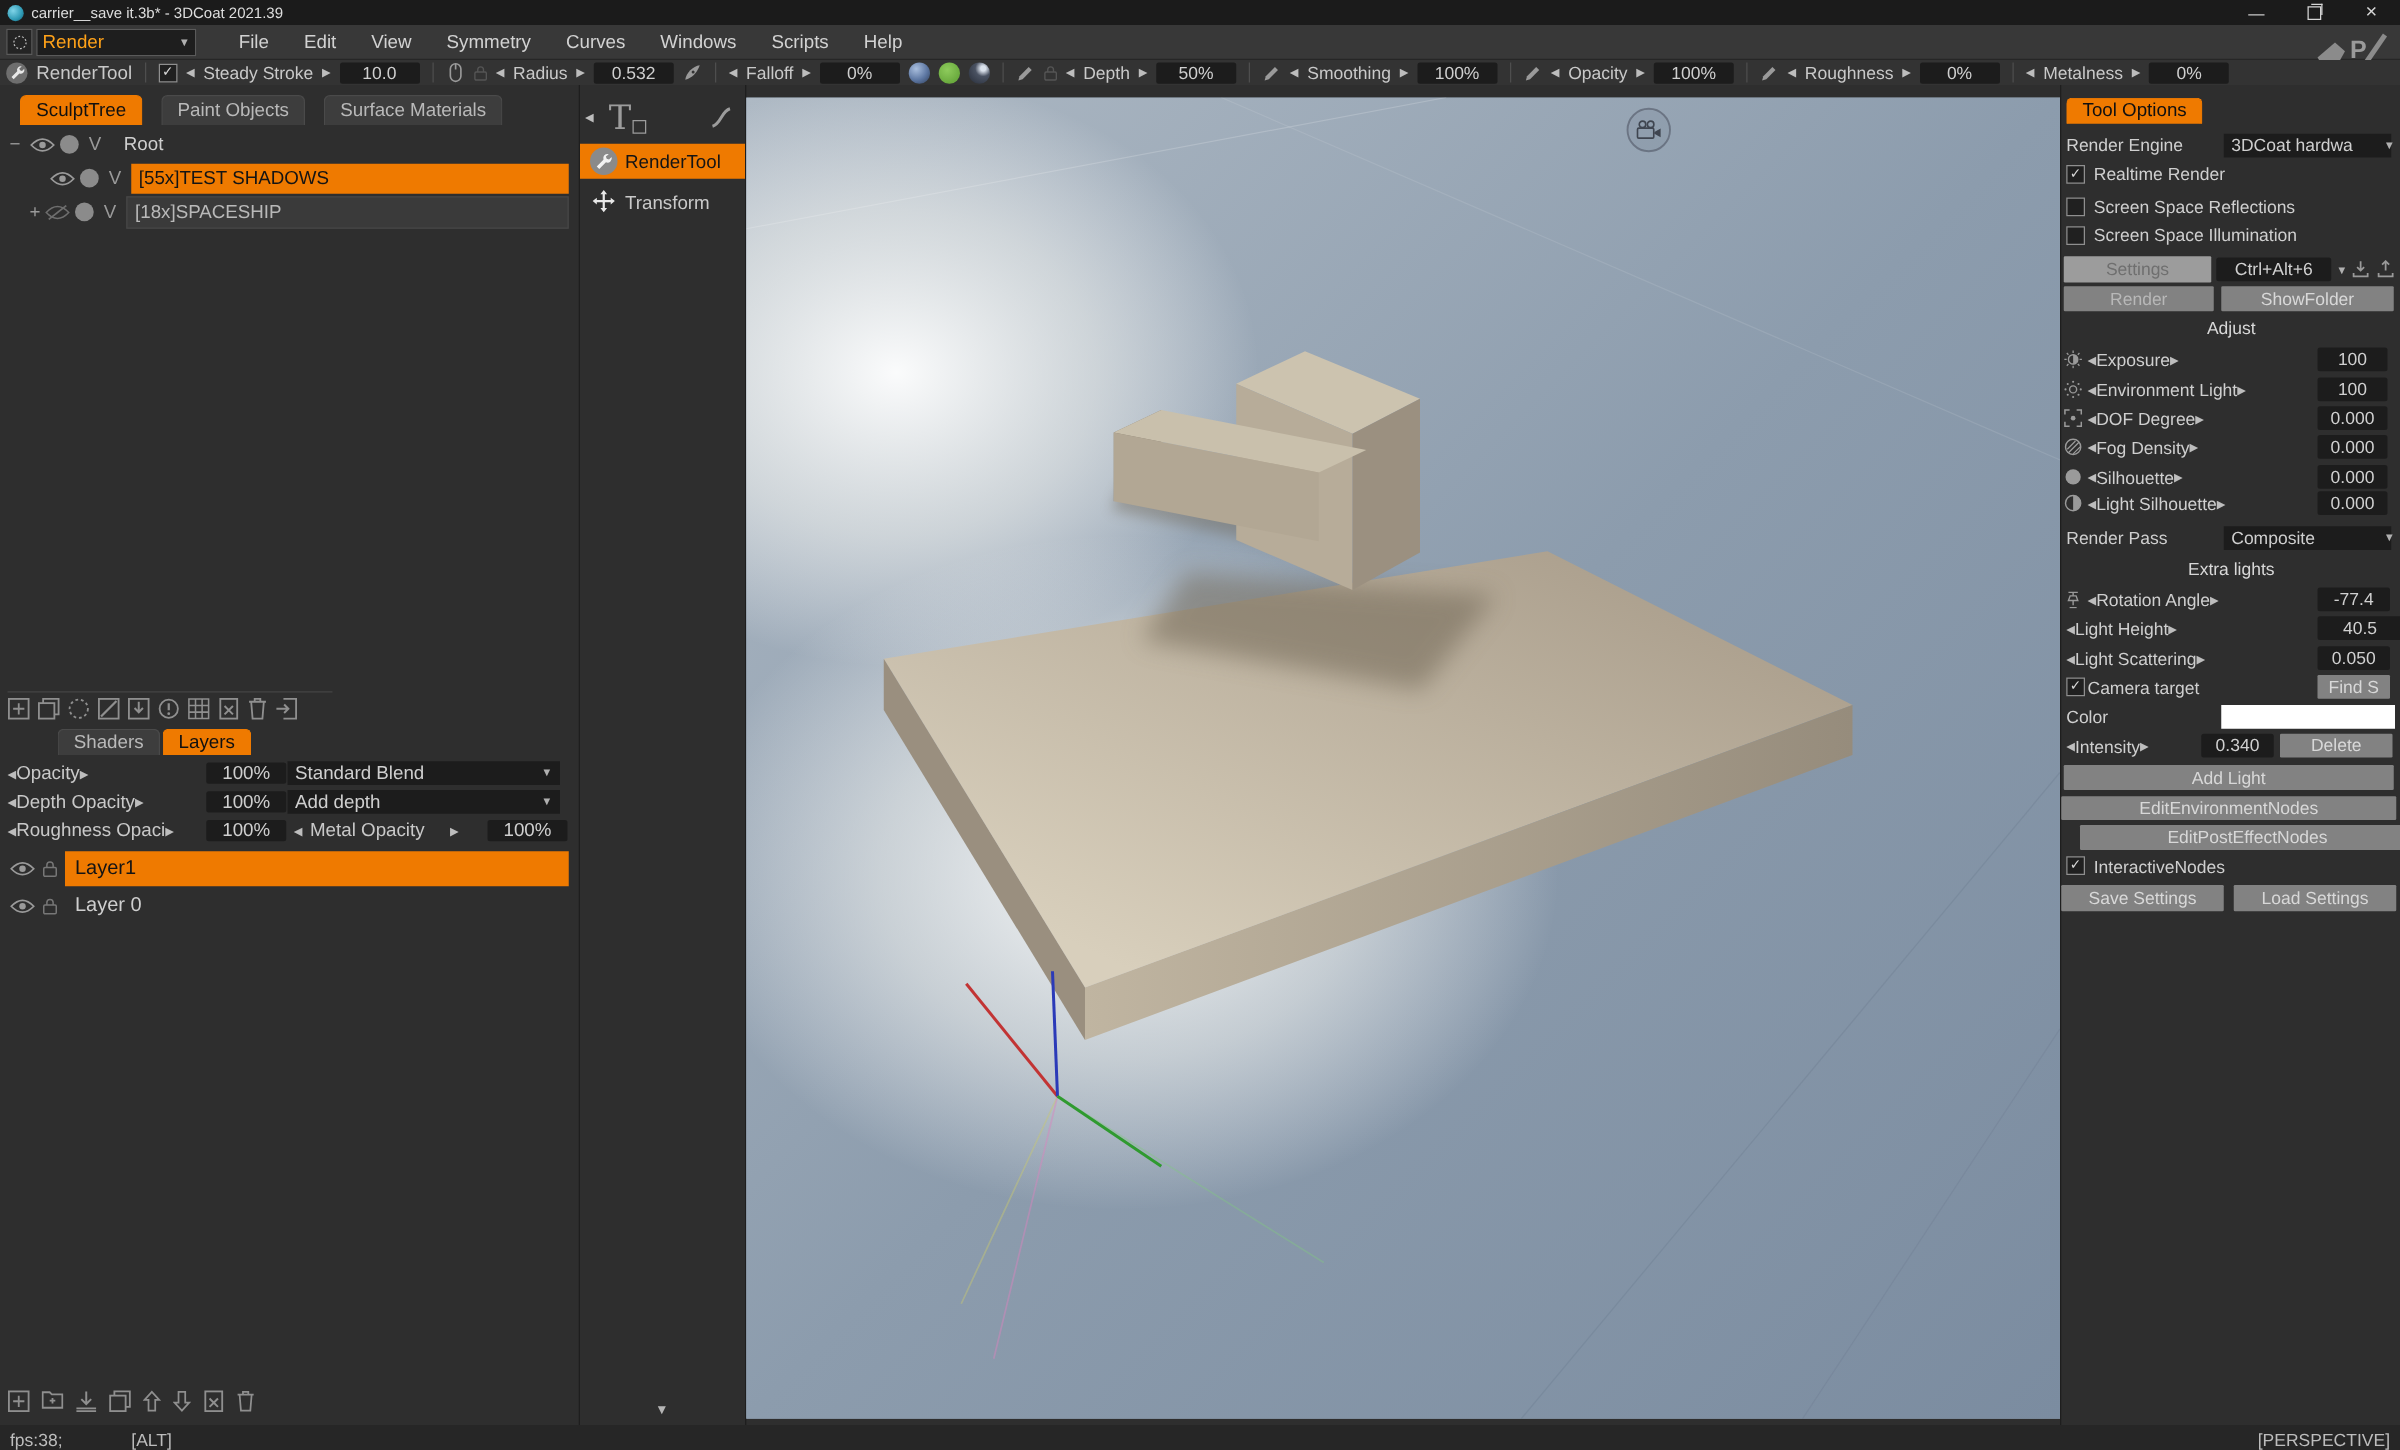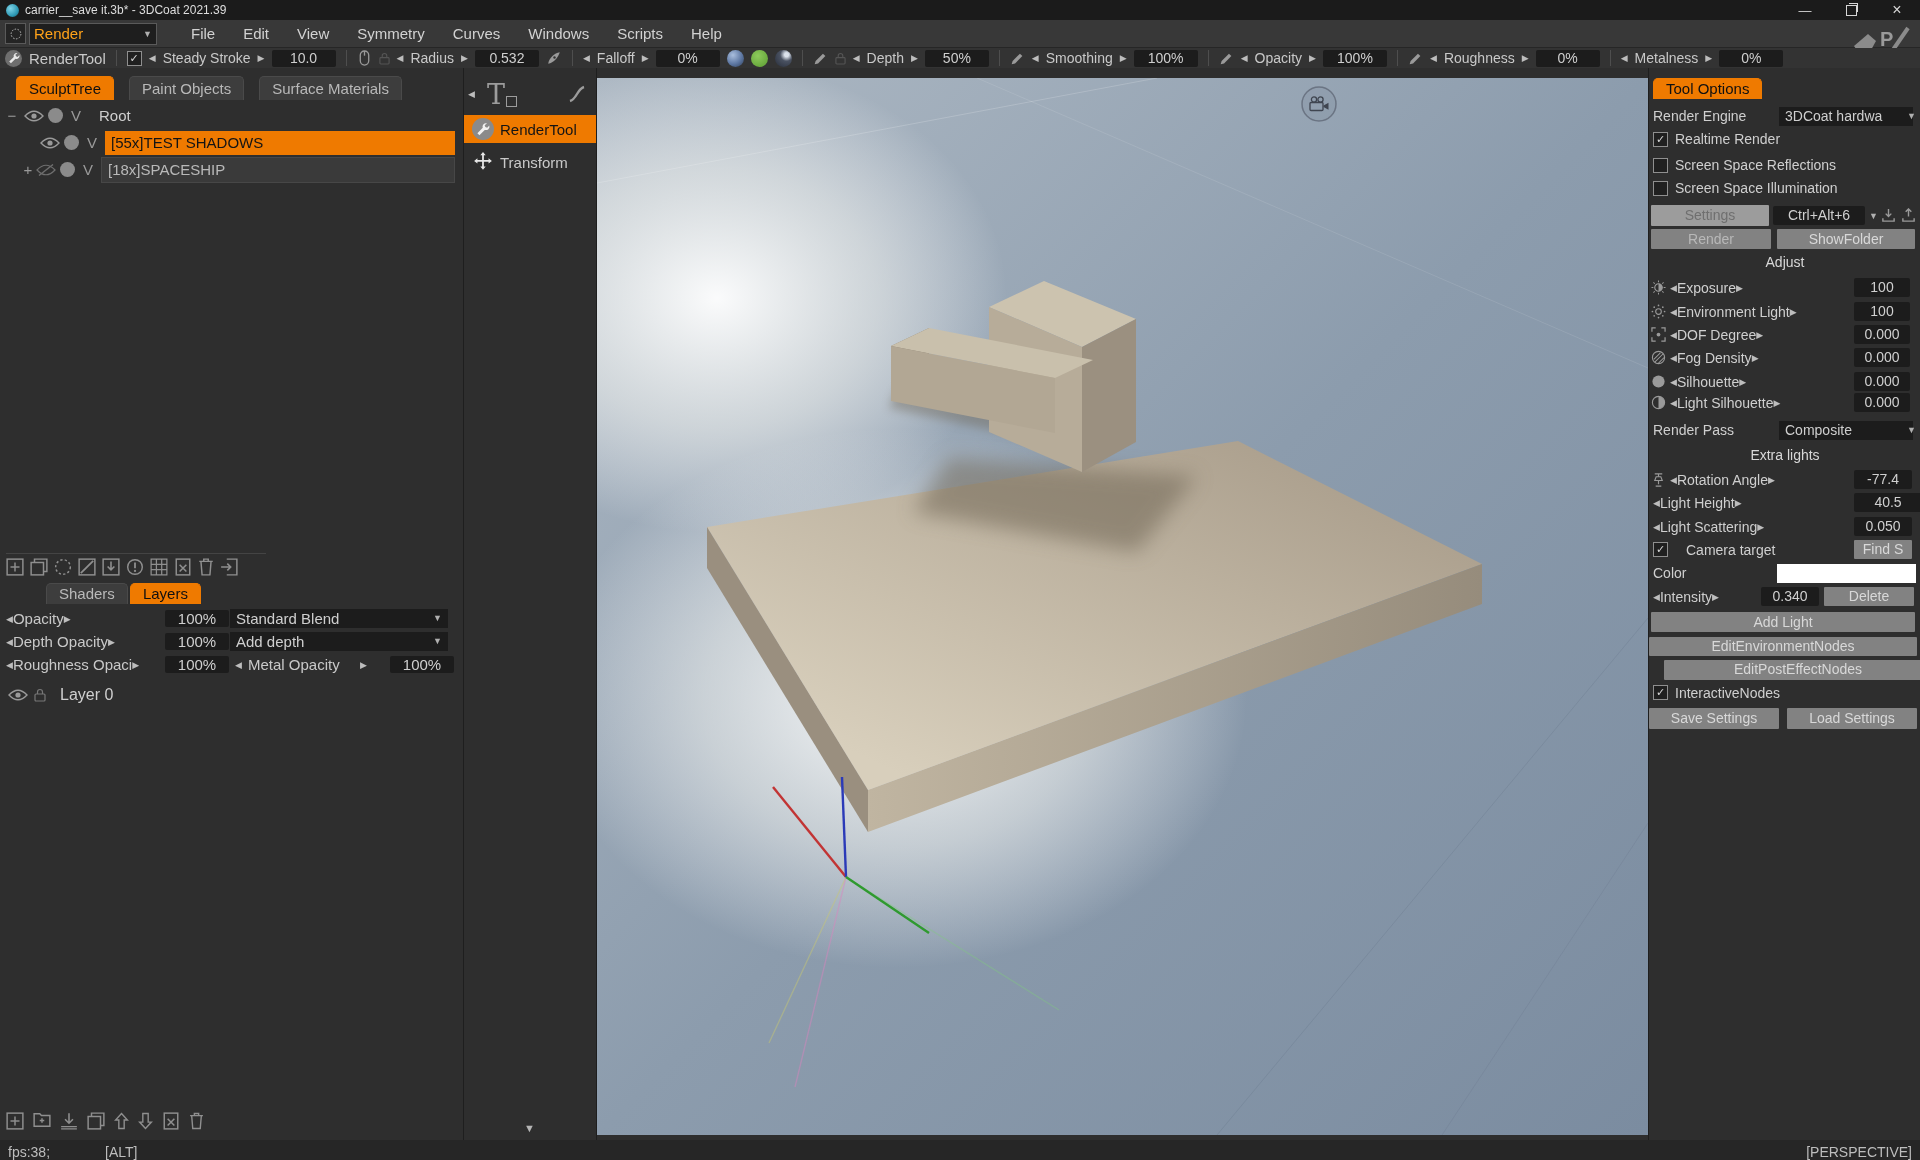--- a/index.html
+++ b/index.html
@@ -469,20 +469,29 @@
     </div>
 
     <div class="layers">
       <div class="lrow">
         <svg class="ic icg" width="20" height="12" style="margin-left:8px">
             <use href="#sym-eye"></use>
           </svg>
         <svg class="ic" width="12" height="14" style="color:#777;margin:0 6px">
             <use href="#sym-lock"></use>
           </svg>
+        <span class="lname sel">Layer1</span>
+      </div>
+      <div class="lrow">
+        <svg class="ic icg" width="20" height="12" style="margin-left:8px">
+            <use href="#sym-eye"></use>
+          </svg>
+        <svg class="ic" width="12" height="14" style="color:#777;margin:0 6px">
+            <use href="#sym-lock"></use>
+          </svg>
         <span class="lname">Layer 0</span>
       </div>
     </div>
 
     <div class="iconstrip2">
       <svg class="ic icg" width="18" height="18">
           <use href="#sym-plus-sq"></use>
         </svg>
       <svg class="ic icg" width="18" height="16">
           <use href="#sym-folderplus"></use>
@@ -736,21 +745,21 @@
     </div>
     <div class="rp" style="top:449px;height:19px">
       <span class="arrL" style="margin-left:4px">◀</span>
       <span class="lbl">Light Scattering</span>
         <span class="arrR">▶</span>
       <span class="rvbox" style="left:205px;width:58px">0.050</span>
     </div>
 
     <div class="rp" style="top:472px;height:19px">
       <span class="cb" style="margin-left:4px">✓</span>
-      <span class="lbl" style="margin-left:18px">Camera target</span>
+      <span class="lbl" style="margin-left:2px">Camera target</span>
       <span class="rbtn" style="position:absolute;left:205px;width:58px;height:19px;line-height:19px">Find S</span>
     </div>
 
     <div class="rp" style="top:495px;height:20px">
       <span class="lbl" style="margin-left:4px">Color</span>
       <span style="position:absolute;left:128px;width:139px;height:19px;background:#ffffff"></span>
     </div>
 
     <div class="rp" style="top:519px;height:19px">
       <span class="arrL" style="margin-left:4px">◀</span>

